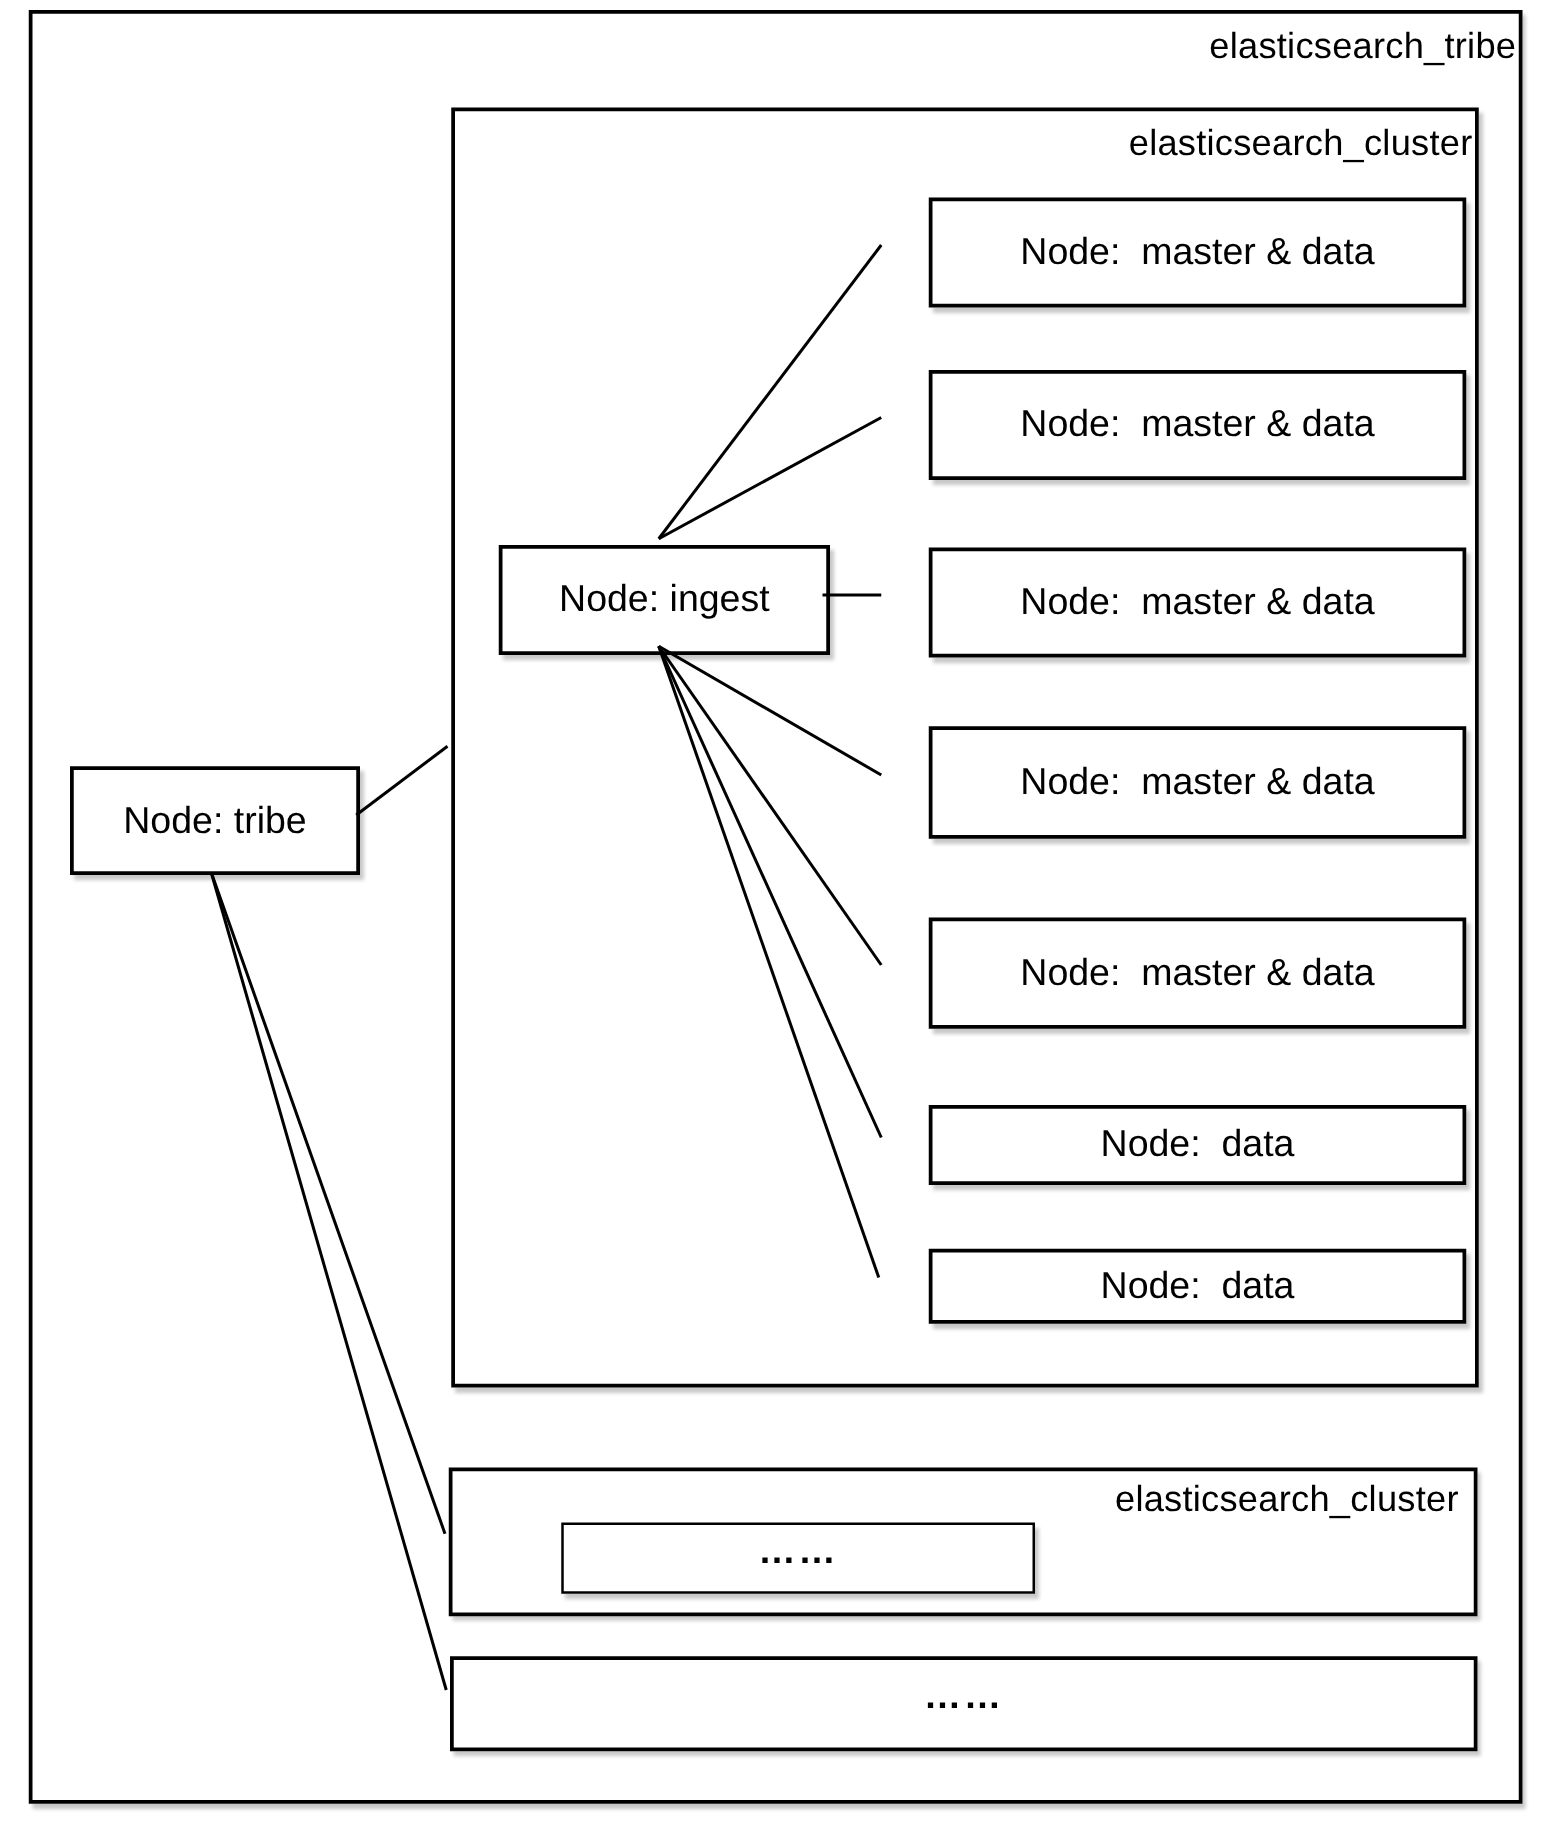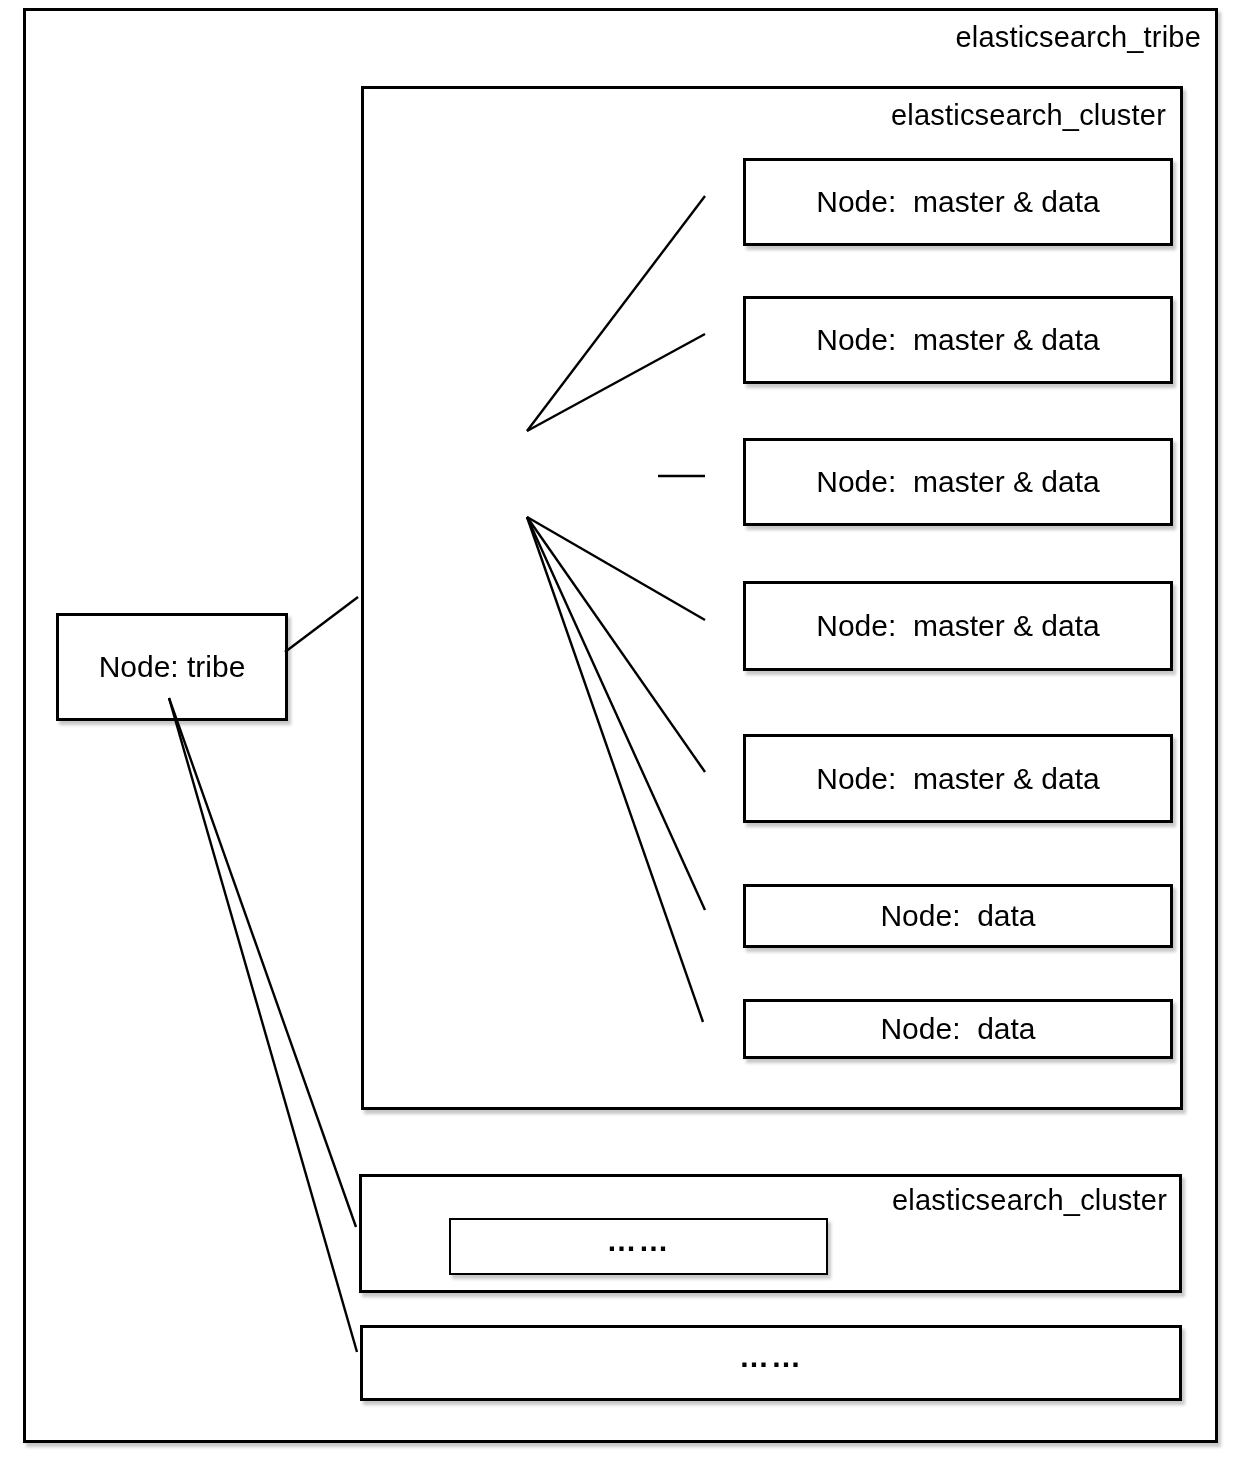--- a/index.html
+++ b/index.html
@@ -3,27 +3,27 @@
 <meta charset="utf-8">
 <style>
   html,body{margin:0;padding:0;background:#ffffff;}
   body{font-family:"Liberation Sans","DejaVu Sans",sans-serif;color:#000;}
   .canvas{position:relative;width:1248px;height:1468px;background:#fff;overflow:hidden;}
   .wires{position:absolute;left:0;top:0;width:1248px;height:1468px;z-index:1;}
   .wires line{stroke:#000;stroke-width:2.4;}
   .box{position:absolute;background:#fff;border:3px solid #000;box-sizing:border-box;}
   .shadow{box-shadow:3px 4px 3px rgba(0,0,0,0.22);}
   .outer{left:23px;top:8px;width:1195px;height:1435px;z-index:0;}
-  .corner-label{position:absolute;top:10px;right:14px;font-size:29px;letter-spacing:0.2px;white-space:pre;}
+  .corner-label{position:absolute;top:10px;right:2px;font-size:29px;letter-spacing:0.2px;white-space:pre;}
   .cluster1{left:335px;top:75px;width:822px;height:1024px;z-index:2;}
   .node{position:absolute;left:347px;width:430px;display:flex;align-items:center;justify-content:center;
         font-size:30px;white-space:pre;z-index:3;margin-left:32px;}
   .ingest{position:absolute;left:35px;top:347px;width:265px;height:88px;display:flex;align-items:center;
         justify-content:center;font-size:30px;white-space:pre;z-index:3;}
-  .tribe{left:30px;top:602px;width:232px;height:108px;display:flex;align-items:center;justify-content:center;
+  .tribe{left:30px;top:602px;width:232px;height:87px;display:flex;align-items:center;justify-content:center;
         font-size:30px;white-space:pre;z-index:2;}
   .cluster2{left:333px;top:1163px;width:823px;height:119px;z-index:2;}
   .cluster2 .corner-label{top:7px;right:12px;}
   .placeholder-inner{position:absolute;left:87px;top:41px;width:375px;height:53px;border:2.5px solid #000;
         background:#fff;display:flex;align-items:center;justify-content:center;
         font-size:30px;font-weight:bold;letter-spacing:2px;}
   .box3{left:334px;top:1314px;width:822px;height:76px;display:flex;align-items:center;justify-content:center;
         font-size:30px;font-weight:bold;letter-spacing:2px;z-index:2;}
   .dots{transform:translateY(-6px);}
 </style>
@@ -44,20 +44,21 @@
     <line x1="527" y1="517" x2="705" y2="910"></line>
     <line x1="527" y1="517" x2="703" y2="1022"></line>
   </svg>
 
   <div class="box shadow outer">
     <div class="corner-label">elasticsearch_tribe</div>
 
     <div class="box shadow cluster1">
       <div class="corner-label">elasticsearch_cluster</div>
 
+      <div class="box shadow ingest">Node: ingest</div>
 
       <div class="box shadow node" style="top:69px;height:88px;">Node:  master &amp; data</div>
       <div class="box shadow node" style="top:207px;height:88px;">Node:  master &amp; data</div>
       <div class="box shadow node" style="top:349px;height:88px;">Node:  master &amp; data</div>
       <div class="box shadow node" style="top:492px;height:90px;">Node:  master &amp; data</div>
       <div class="box shadow node" style="top:645px;height:89px;">Node:  master &amp; data</div>
       <div class="box shadow node" style="top:795px;height:64px;">Node:  data</div>
       <div class="box shadow node" style="top:910px;height:60px;">Node:  data</div>
     </div>
 

